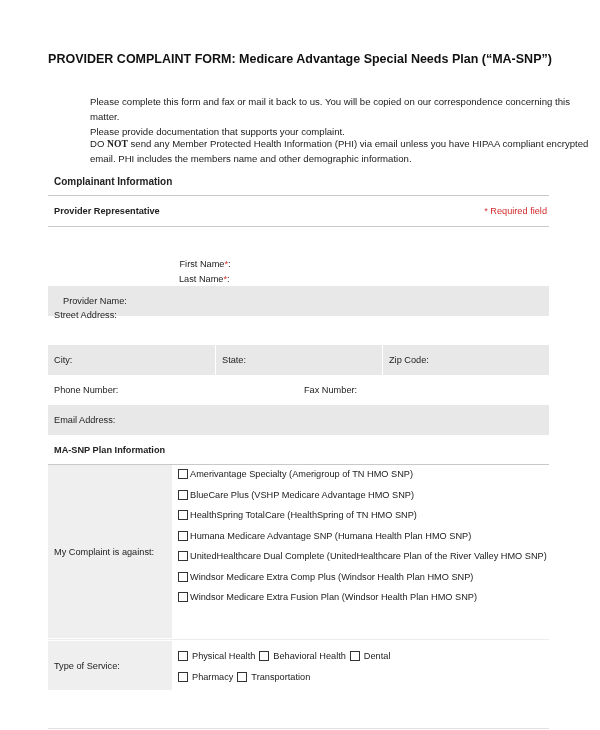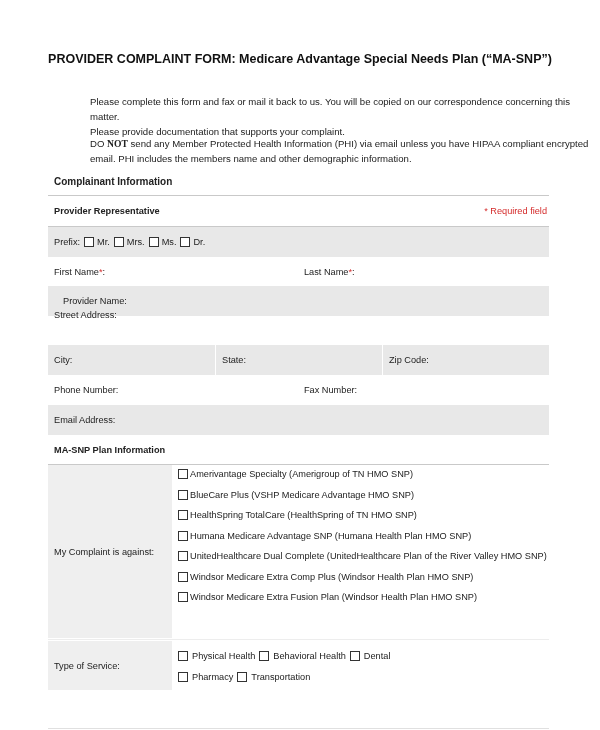--- a/index.html
+++ b/index.html
@@ -65,35 +65,22 @@
 
   <div class="section-head" style="top:176px;">Complainant Information</div>
   <div class="rule" style="top:195px;"></div>
 
   <div class="row" style="top:196px; height:30px;">
     <div class="cell label-bold">Provider Representative</div>
     <span class="req-note">* Required field</span>
   </div>
   <div class="rule" style="top:226px;"></div>
 
-  <div class="row grey" style="top:227px; height:30px;">
-    <div class="cell">
-      <span>Prefix:</span>
-      <span class="cb"></span>
-        <span>Mr.</span>
-      <span class="cb"></span>
-        <span>Mrs.</span>
-      <span class="cb"></span>
-        <span>Ms.</span>
-      <span class="cb"></span>
-        <span>Dr.</span>
-    </div>
-  </div>
-
-  <div class="row" style="top:257px; height:29px;">
+
+  <div class="row" style="top:257px; height:29px;flex-direction:column;">
     <div class="cell" style="width:250px;">
       <span>First Name</span>
         <span class="req">*</span>
         <span>:</span>
     </div>
     <div class="cell" style="width:251px;">
       <span>Last Name</span>
         <span class="req">*</span>
         <span>:</span>
     </div>

